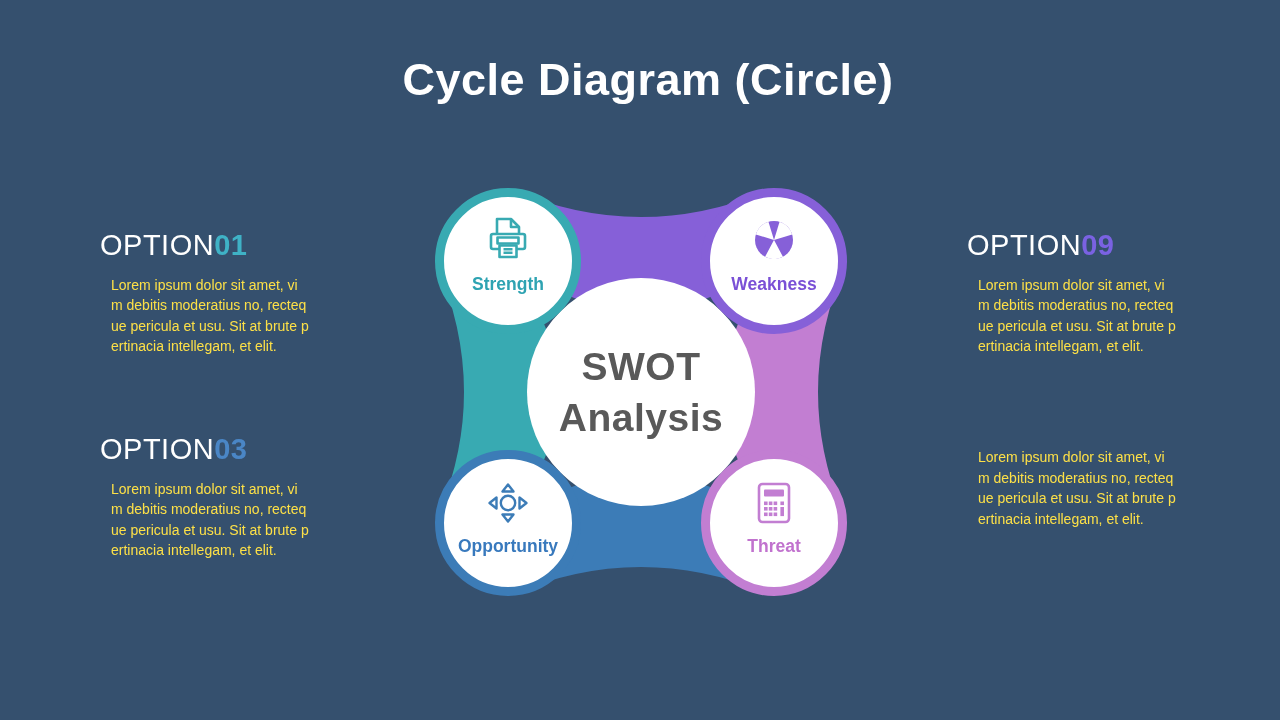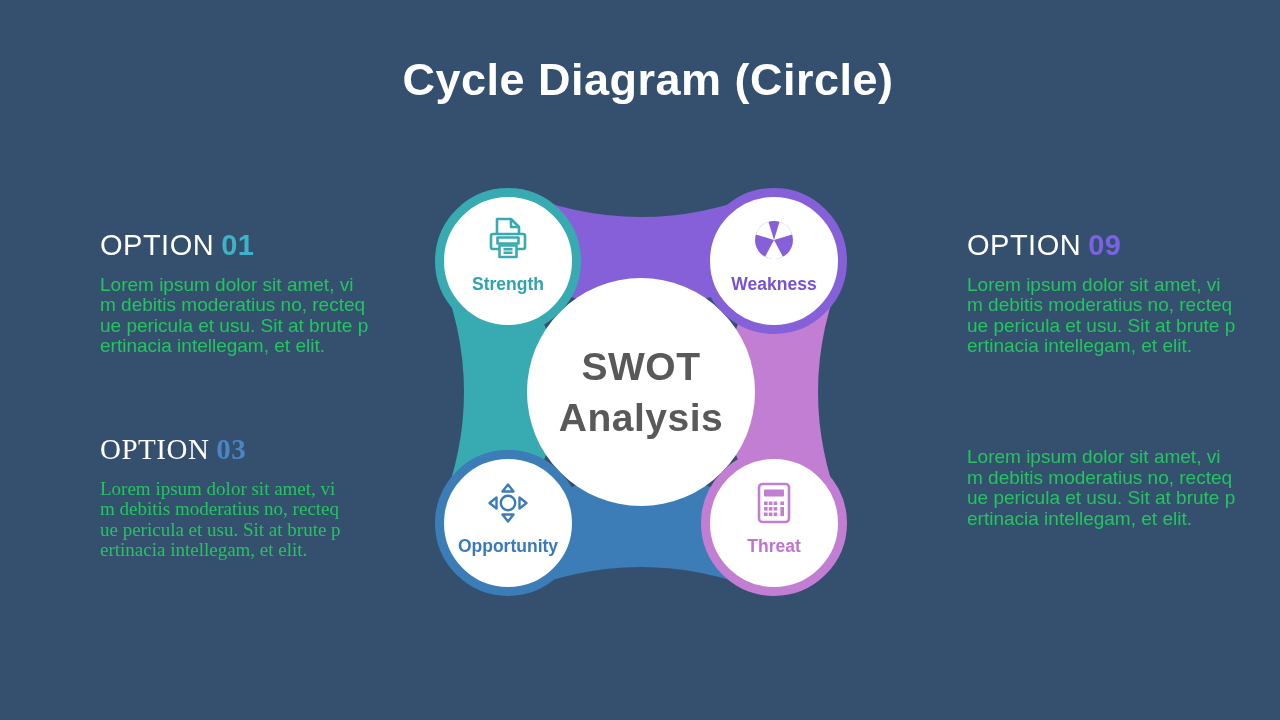--- a/index.html
+++ b/index.html
@@ -27,32 +27,31 @@
   .option h2{
     margin:0;
     font-size:29px;
     font-weight:400;
     color:#FFFFFF;
     letter-spacing:0.5px;
     line-height:1.1;
   }
   .option h2 .num{
     font-weight:700;
-    margin-left:7px;
   }
   .option p{
-    margin:13px 0 0 0;
-    font-size:19px;
+    margin:13px 0 0 11px;
+    font-size:14px;
     line-height:20.5px;
-    color:#22c55e;
+    color:#fde047;
     white-space:pre-line;
   }
   .opt-1{left:100px;top:230px;}
   .opt-2{left:967px;top:230px;}
-  .opt-3{left:100px;top:434px;font-family:Liberation Serif, serif;}
+  .opt-3{left:100px;top:434px;}
   .opt-4{left:967px;top:434px;}
   .diagram{
     position:absolute;
     left:421px;top:172px;
   }
   .diagram text{
     font-family:"Liberation Sans", sans-serif;
   }
   .node-label{
     font-size:17.5px;

